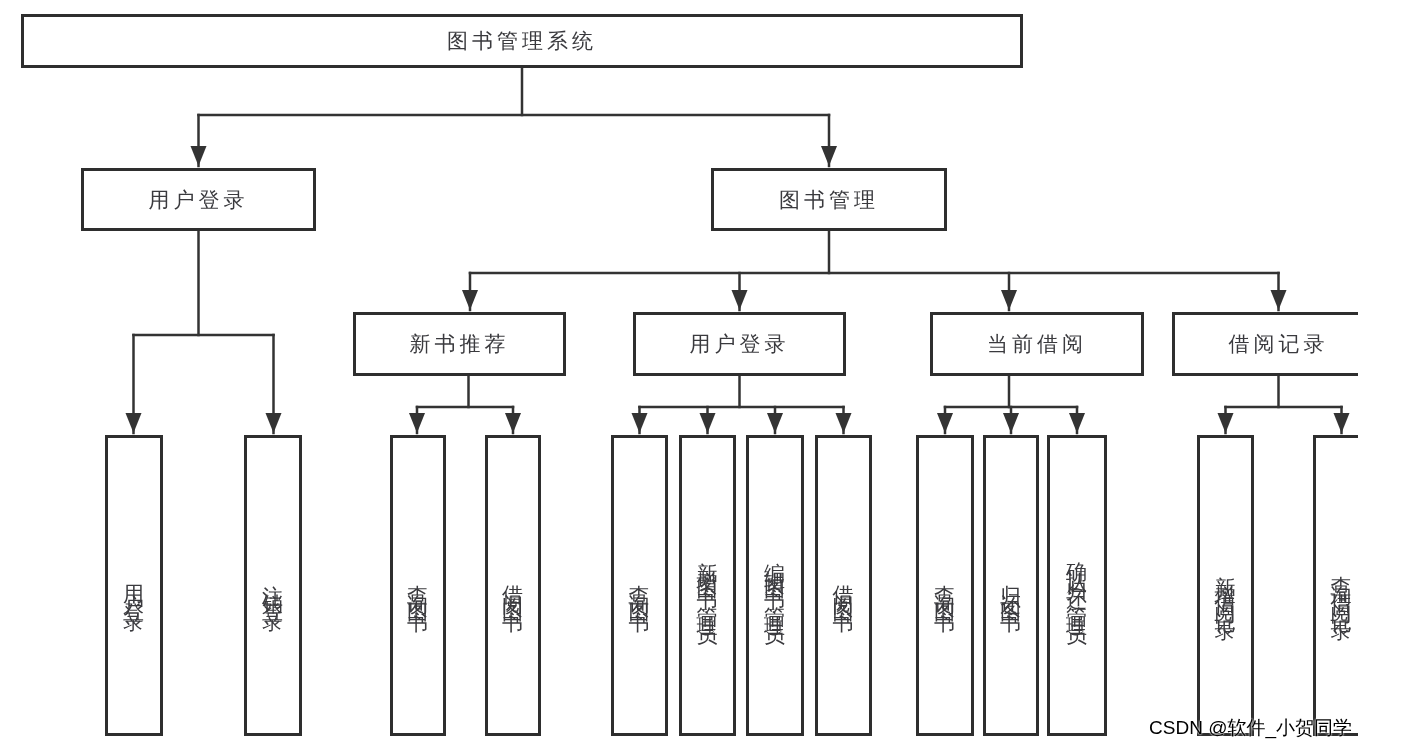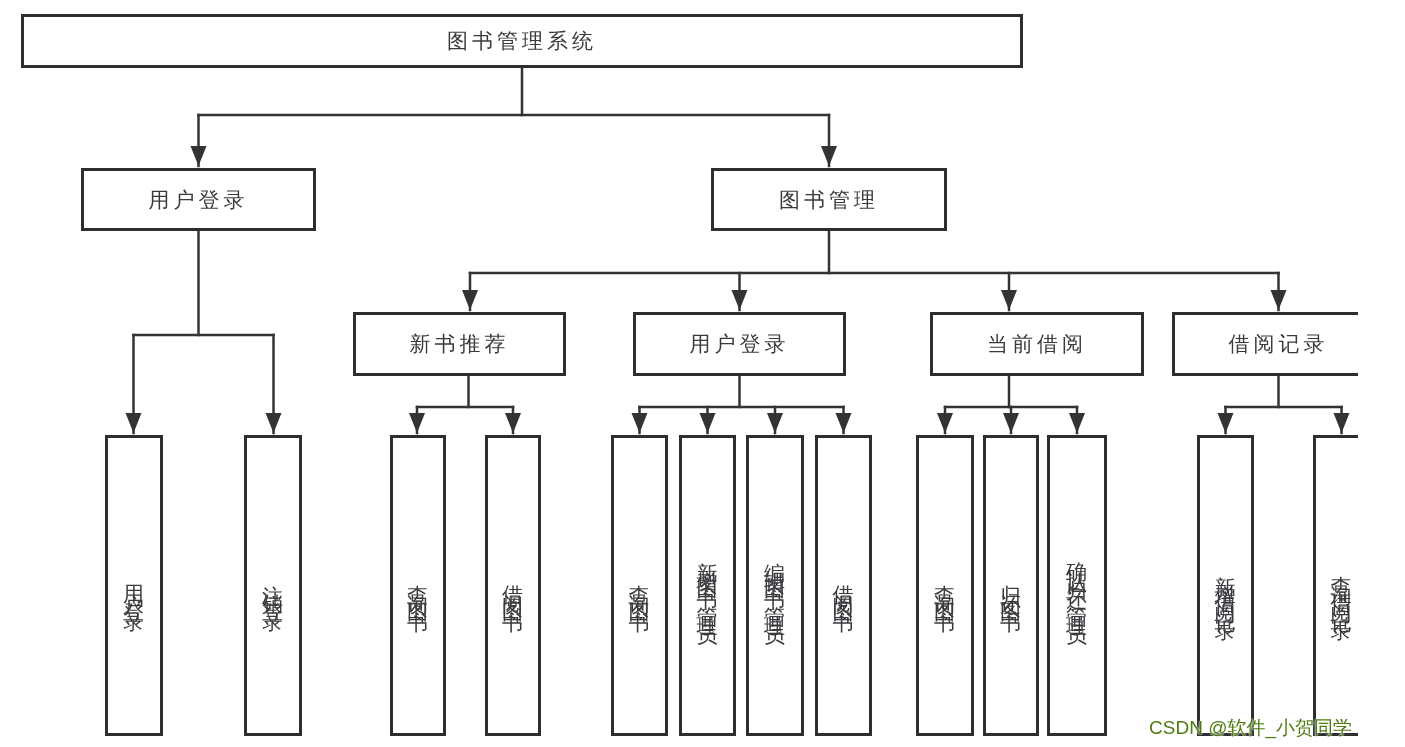--- a/index.html
+++ b/index.html
@@ -32,21 +32,21 @@
   .vtext{
     writing-mode:vertical-rl;
     text-orientation:mixed;
     font-size:21px;
     letter-spacing:9px;
     color:#3a3a3e;
     line-height:1;
   }
   .watermark{
     position:absolute;right:6px;bottom:6px;z-index:3;
-    font-size:19px;color:#4d7c0f;
+    font-size:19px;color:#000000;
     text-shadow:0 0 2px #ffffff,0 0 2px #ffffff;
     white-space:nowrap;
   }
 </style>
 </head>
 <body>
 
 <div id="canvas">
 
   <svg id="wires" width="1405" height="747" viewBox="0 0 1405 747" aria-hidden="true">

